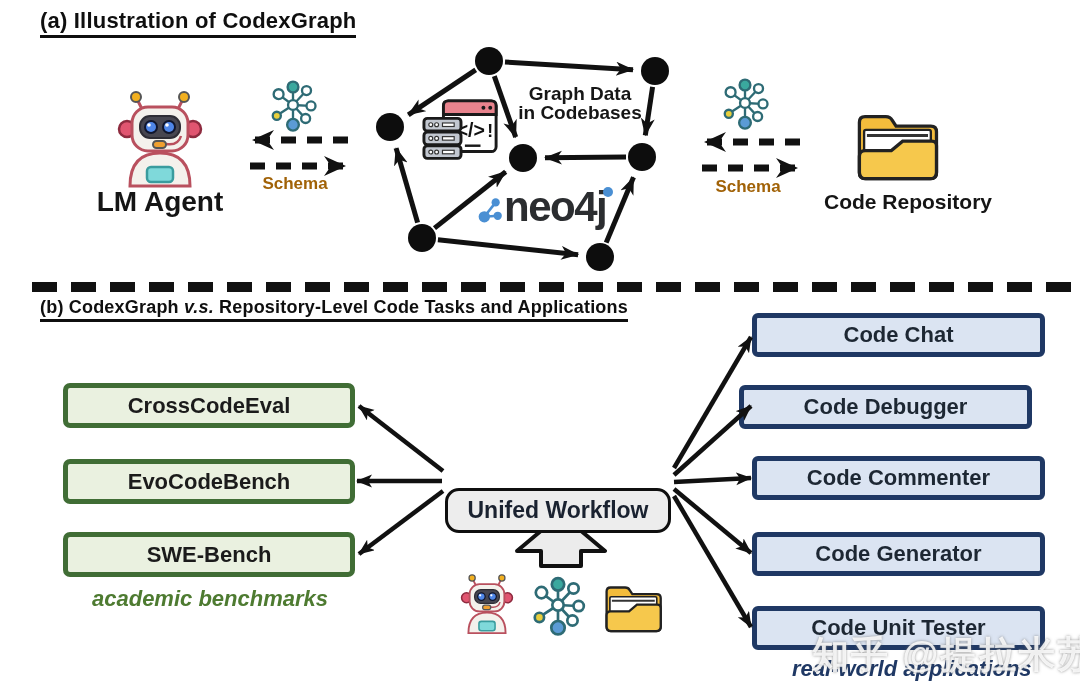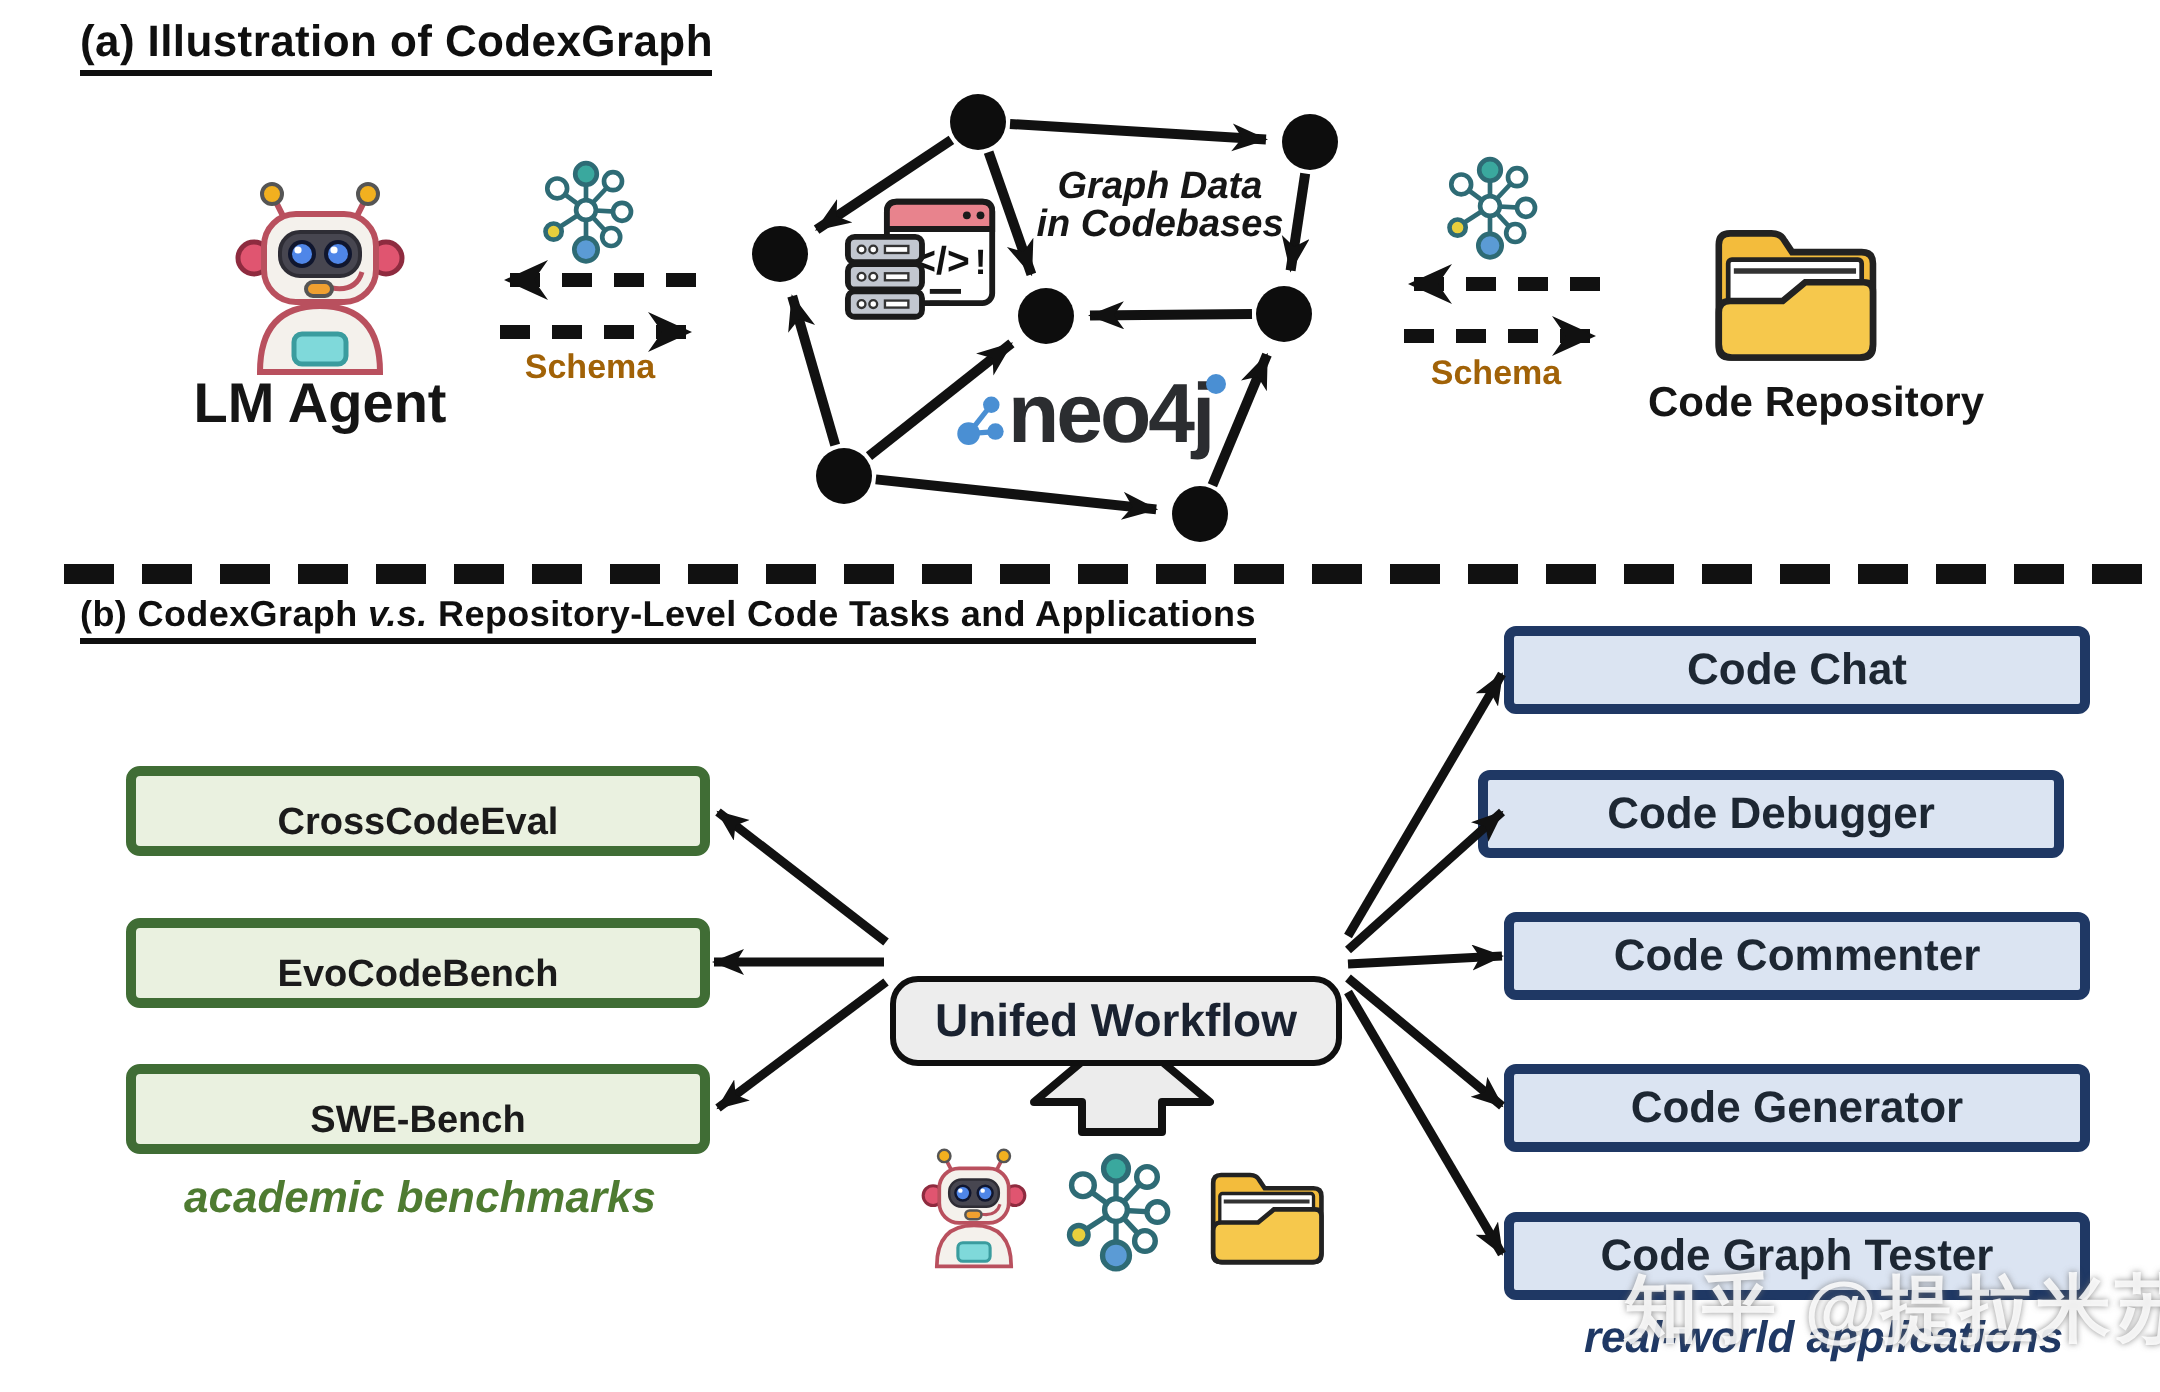--- a/index.html
+++ b/index.html
@@ -4,27 +4,27 @@
 <style>
   html,body{margin:0;padding:0;background:#fff;}
   #canvas{position:relative;width:1080px;height:696px;background:#ffffff;overflow:hidden;
           font-family:"Liberation Sans",sans-serif;color:#111;}
   .abs{position:absolute;}
   .sec-title{font-size:22px;font-weight:bold;color:#0f0f0f;border-bottom:3px solid #0f0f0f;
              padding-bottom:1px;display:inline-block;letter-spacing:.2px;}
   .italic{font-style:italic;}
   .icon-label{font-size:28px;font-weight:bold;text-align:center;color:#151515;}
   .schema-label{font-size:17px;font-weight:bold;text-align:center;color:#a16207;}
-  .graph-caption{font-size:19px;line-height:1.02;font-weight:bold;text-align:center;color:#161616;font-style:italic;}
+  .graph-caption{font-size:19px;line-height:1.02;font-weight:bold;text-align:center;color:#161616;}
   .neo4j-wrap{display:flex;align-items:center;}
   .neo4j-text{font-size:42px;font-weight:bold;color:#2b2d30;letter-spacing:-1.5px;line-height:1;}
   .neo4j-dot{position:absolute;width:10px;height:10px;border-radius:50%;background:#4a8fd3;}
   .box{display:flex;align-items:center;justify-content:center;font-weight:bold;box-sizing:border-box;}
   .box-green{width:292px;height:45px;background:#eaf1e0;border:5px solid #406d35;border-radius:7px;
-             font-size:19px;color:#1b1b1b;align-items:flex-end;}
+             font-size:22px;color:#1b1b1b;}
   .box-blue{width:293px;height:44px;background:#dbe4f2;border:5px solid #1f3864;border-radius:6px;
             font-size:22px;color:#1d2733;}
   .box-workflow{width:226px;height:45px;background:#ededed;border:3.5px solid #0f0f0f;border-radius:14px;
                 font-size:23px;color:#1a2230;z-index:3;margin-top:29px;}
   .caption-green{font-size:22px;font-weight:bold;font-style:italic;color:#4e7b31;text-align:center;}
   .caption-navy{font-size:22px;font-weight:bold;font-style:italic;color:#1f3864;text-align:left;margin-left:12px;}
   .watermark{font-size:37px;font-weight:bold;color:rgba(255,255,255,0.85);letter-spacing:2px;
              text-shadow:0 0 3px rgba(110,110,110,0.75);z-index:6;white-space:nowrap;}
   svg{display:block;}
   .overlay{left:0;top:0;z-index:2;pointer-events:none;}
@@ -256,18 +256,18 @@
   <div class="abs box box-blue under" style="left:739px;top:385px;">
       <span>Code Debugger</span>
     </div>
   <div class="abs box box-blue under" style="left:752px;top:456px;">
       <span>Code Commenter</span>
     </div>
   <div class="abs box box-blue under" style="left:752px;top:532px;">
       <span>Code Generator</span>
     </div>
   <div class="abs box box-blue under" style="left:752px;top:606px;">
-      <span>Code Graph Tester</span>
+      <span>Code Unit Tester</span>
     </div>
   <div class="abs caption-navy" style="left:780px;top:656px;width:240px;">real-world applications</div>
 
   <div class="abs watermark" style="left:812px;top:630px;">知乎 @提拉米苏</div>
 </div>
 
 </body></html>

